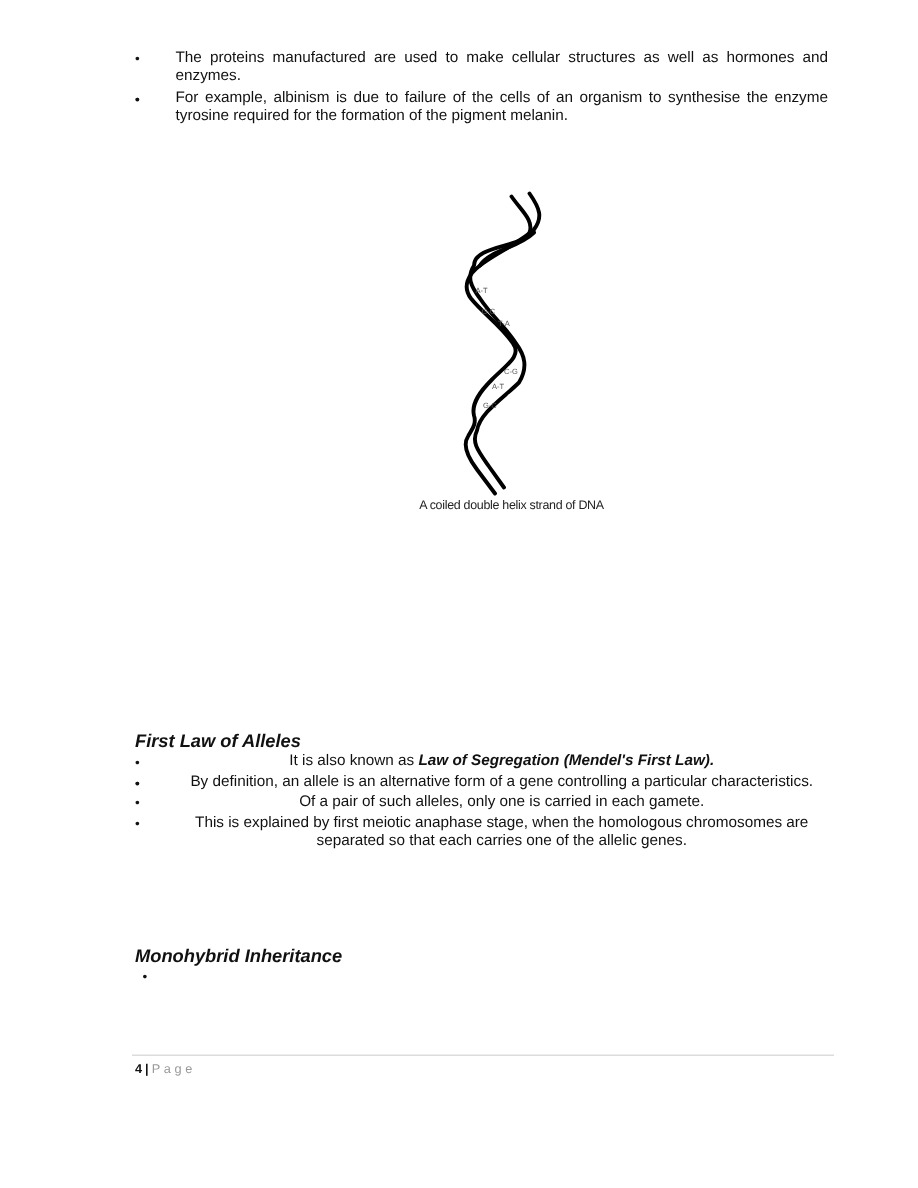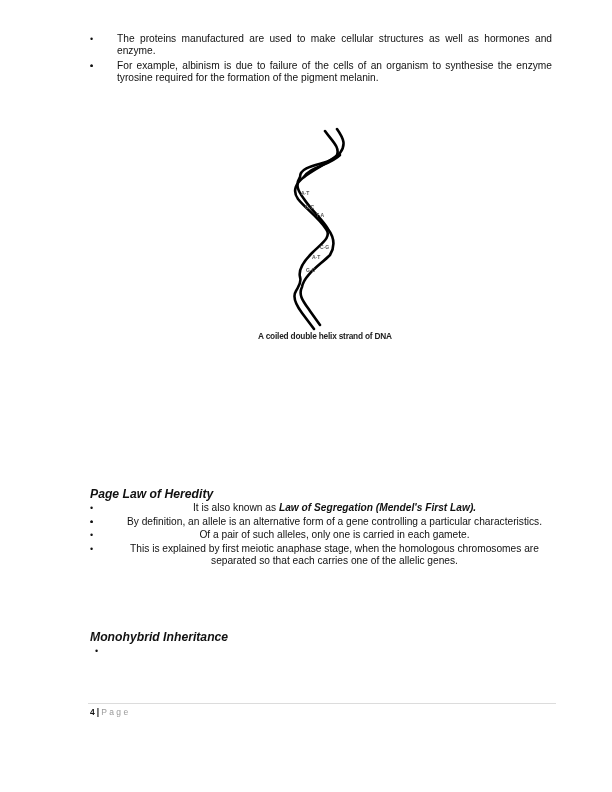--- a/index.html
+++ b/index.html
@@ -25,41 +25,41 @@
   #mono-list li { padding-left: 107px; width: 445px; }
   #mono-list li .bul { left: 95px; }
 
   .section-heading { position: absolute; left: 90px; font-size: 12.2px; font-weight: bold;
                      font-style: italic; margin: 0; line-height: 14px; }
   #h-first { top: 487px; }
   #h-mono { top: 630px; }
 
   b.em { font-weight: bold; font-style: italic; }
 
-  .figure { position: absolute; left: 240px; top: 125px; width: 170px; height: 225px; font-weight: bold; }
+  .figure { position: absolute; left: 256px; top: 125px; width: 170px; height: 225px; }
   .figure svg { position: absolute; left: 0; top: 0; }
   .caption { position: absolute; left: 0; width: 170px; top: 206px; text-align: center;
              font-size: 8.3px; letter-spacing: -0.2px; color: #222; }
   .bp { font-size: 5px; fill: #555; font-family: "Liberation Sans", sans-serif; }
 
   .footer-rule { position: absolute; left: 88px; top: 703px; width: 468px; height: 1px; background: #dcdcdc; }
   .footer { position: absolute; left: 90px; top: 707px; font-size: 8.5px; line-height: 11px; }
   .footer .num { font-weight: bold; color: #111; }
   .footer .sep { font-weight: bold; color: #111; margin: 0 2px; }
   .footer .pg { color: #999; letter-spacing: 2.4px; }
 </style>
 </head>
 <body>
 
 <div class="page">
 
   <ul class="blist" id="top-list">
     <li>
       <span class="bul">•</span>
-      <span class="txt">The proteins manufactured are used to make cellular structures as well as hormones and enzyme.</span>
+      <span class="txt">The proteins manufactured are used to make cellular structures as well as hormones and enzymes.</span>
     </li>
     <li>
       <span class="bul">•</span>
     </li>
     <li>
       <span class="bul">•</span>
       <span class="txt">For example, albinism is due to failure of the cells of an organism to synthesise the enzyme tyrosine required for the formation of the pigment melanin.</span>
     </li>
   </ul>
 
@@ -76,21 +76,21 @@
       <text class="bp" x="61" y="70">A-T</text>
       <text class="bp" x="65" y="84">G-C</text>
       <text class="bp" x="76" y="92">T-A</text>
       <text class="bp" x="80" y="124">C-G</text>
       <text class="bp" x="72" y="134">A-T</text>
       <text class="bp" x="66" y="147">G-C</text>
     </svg>
     <div class="caption">A coiled double helix strand of DNA</div>
   </div>
 
-  <h3 class="section-heading" id="h-first">Page Law of Heredity</h3>
+  <h3 class="section-heading" id="h-first">First Law of Alleles</h3>
 
   <ul class="blist" id="law-list">
     <li>
       <span class="bul">•</span>
       <span class="txt"><span>It is also known as </span><b class="em">Law of Segregation  (Mendel's First Law).</b></span>
     </li>
     <li>
       <span class="bul">•</span>
     </li>
     <li>

